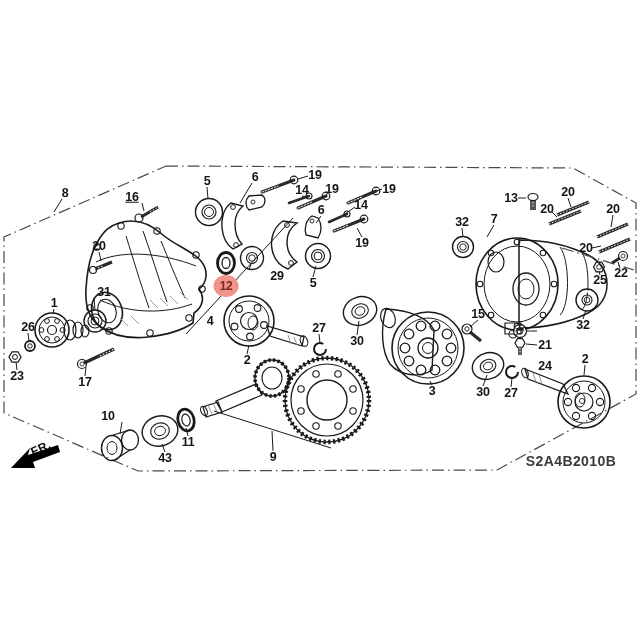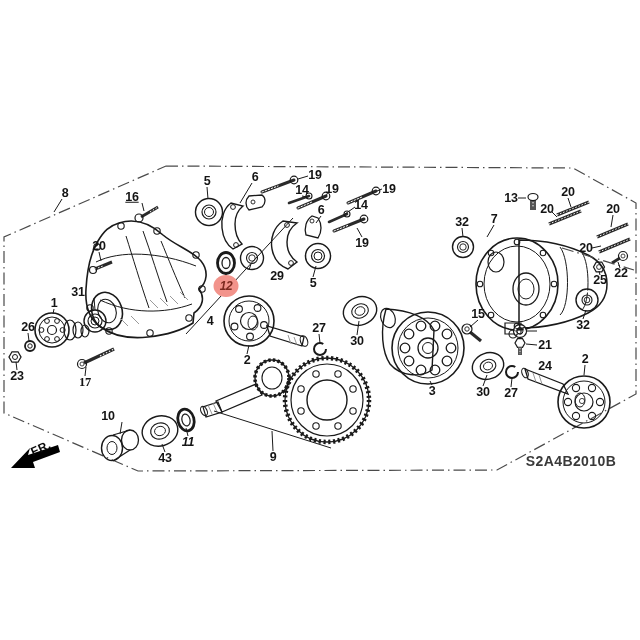--- a/index.html
+++ b/index.html
@@ -2,21 +2,21 @@
 <html><head>
 <meta charset="utf-8">
 <style>
   html,body{margin:0;padding:0;background:#ffffff;}
   .stage{position:relative;width:640px;height:640px;background:#fff;overflow:hidden;
          font-family:"Liberation Sans",sans-serif;}
   .stage svg{position:absolute;left:0;top:0;}
   .part-label{position:absolute;transform:translate(-50%,-50%);font-size:12.5px;font-weight:700;
               color:#141414;line-height:1;letter-spacing:-0.3px;white-space:nowrap;z-index:3;}
   .part-label.hl{width:25px;height:22px;border-radius:50%;display:flex;align-items:center;
-                 justify-content:center;font-size:12px;font-style:italic;}
+                 justify-content:center;font-size:12px;}
   .diagram-code{position:absolute;left:571px;top:461px;transform:translate(-50%,-50%);
                 font-size:14px;font-weight:700;color:#3a3a3a;letter-spacing:0.4px;z-index:3;}
   .leader{stroke:#1a1a1a;stroke-width:1;}
   .solid{stroke:#1a1a1a;stroke-width:1;}
   .dashdot{stroke:#4a4a4a;stroke-width:1.2;stroke-dasharray:12 4 1.5 4;fill:none;}
   .ln{stroke:#1a1a1a;fill:none;}
 </style>
 </head>
 <body>
 
@@ -458,36 +458,36 @@
       <div class="part-label" style="left: 511px; top: 198px;">13</div>
       <div class="part-label" style="left: 568px; top: 192px;">20</div>
       <div class="part-label" style="left: 547px; top: 209px;">20</div>
       <div class="part-label" style="left: 613px; top: 209px;">20</div>
       <div class="part-label" style="left: 586px; top: 248px;">20</div>
       <div class="part-label" style="left: 462px; top: 222px;">32</div>
       <div class="part-label" style="left: 494px; top: 219px;">7</div>
       <div class="part-label" style="left: 600px; top: 280px;">25</div>
       <div class="part-label" style="left: 621px; top: 273px;">22</div>
       <div class="part-label" style="left: 99px; top: 246px;">20</div>
-      <div class="part-label" style="left: 78px; top: 292px;">31</div>
+      <div class="part-label" style="left: 104px; top: 292px;">31</div>
       <div class="part-label" style="left: 54px; top: 303px;">1</div>
       <div class="part-label" style="left: 28px; top: 327px;">26</div>
       <div class="part-label hl" style="left: 226px; top: 286px; background: rgb(242, 147, 139); color: rgb(124, 42, 32);">12</div>
       <div class="part-label" style="left: 249px; top: 276px; margin-left: 28px;">29</div>
       <div class="part-label" style="left: 210px; top: 321px;">4</div>
       <div class="part-label" style="left: 313px; top: 283px;">5</div>
       <div class="part-label" style="left: 319px; top: 328px;">27</div>
       <div class="part-label" style="left: 478px; top: 314px;">15</div>
       <div class="part-label" style="left: 545px; top: 331px; margin-top: 35px;">24</div>
       <div class="part-label" style="left: 545px; top: 345px; text-align: center;">21</div>
       <div class="part-label" style="left: 583px; top: 325px;">32</div>
       <div class="part-label" style="left: 17px; top: 376px;">23</div>
-      <div class="part-label" style="left: 85px; top: 382px; font-family: Liberation Serif, serif;">17</div>
+      <div class="part-label" style="left: 85px; top: 382px;">17</div>
       <div class="part-label" style="left: 108px; top: 416px;">10</div>
-      <div class="part-label" style="left: 188px; top: 442px; font-style: italic;">11</div>
+      <div class="part-label" style="left: 188px; top: 442px;">11</div>
       <div class="part-label" style="left: 165px; top: 458px;">43</div>
       <div class="part-label" style="left: 273px; top: 457px;">9</div>
       <div class="part-label" style="left: 247px; top: 360px;">2</div>
       <div class="part-label" style="left: 357px; top: 341px;">30</div>
       <div class="part-label" style="left: 432px; top: 391px;">3</div>
       <div class="part-label" style="left: 483px; top: 392px;">30</div>
       <div class="part-label" style="left: 511px; top: 393px;">27</div>
       <div class="part-label" style="left: 585px; top: 359px;">2</div>
     </div>
 

